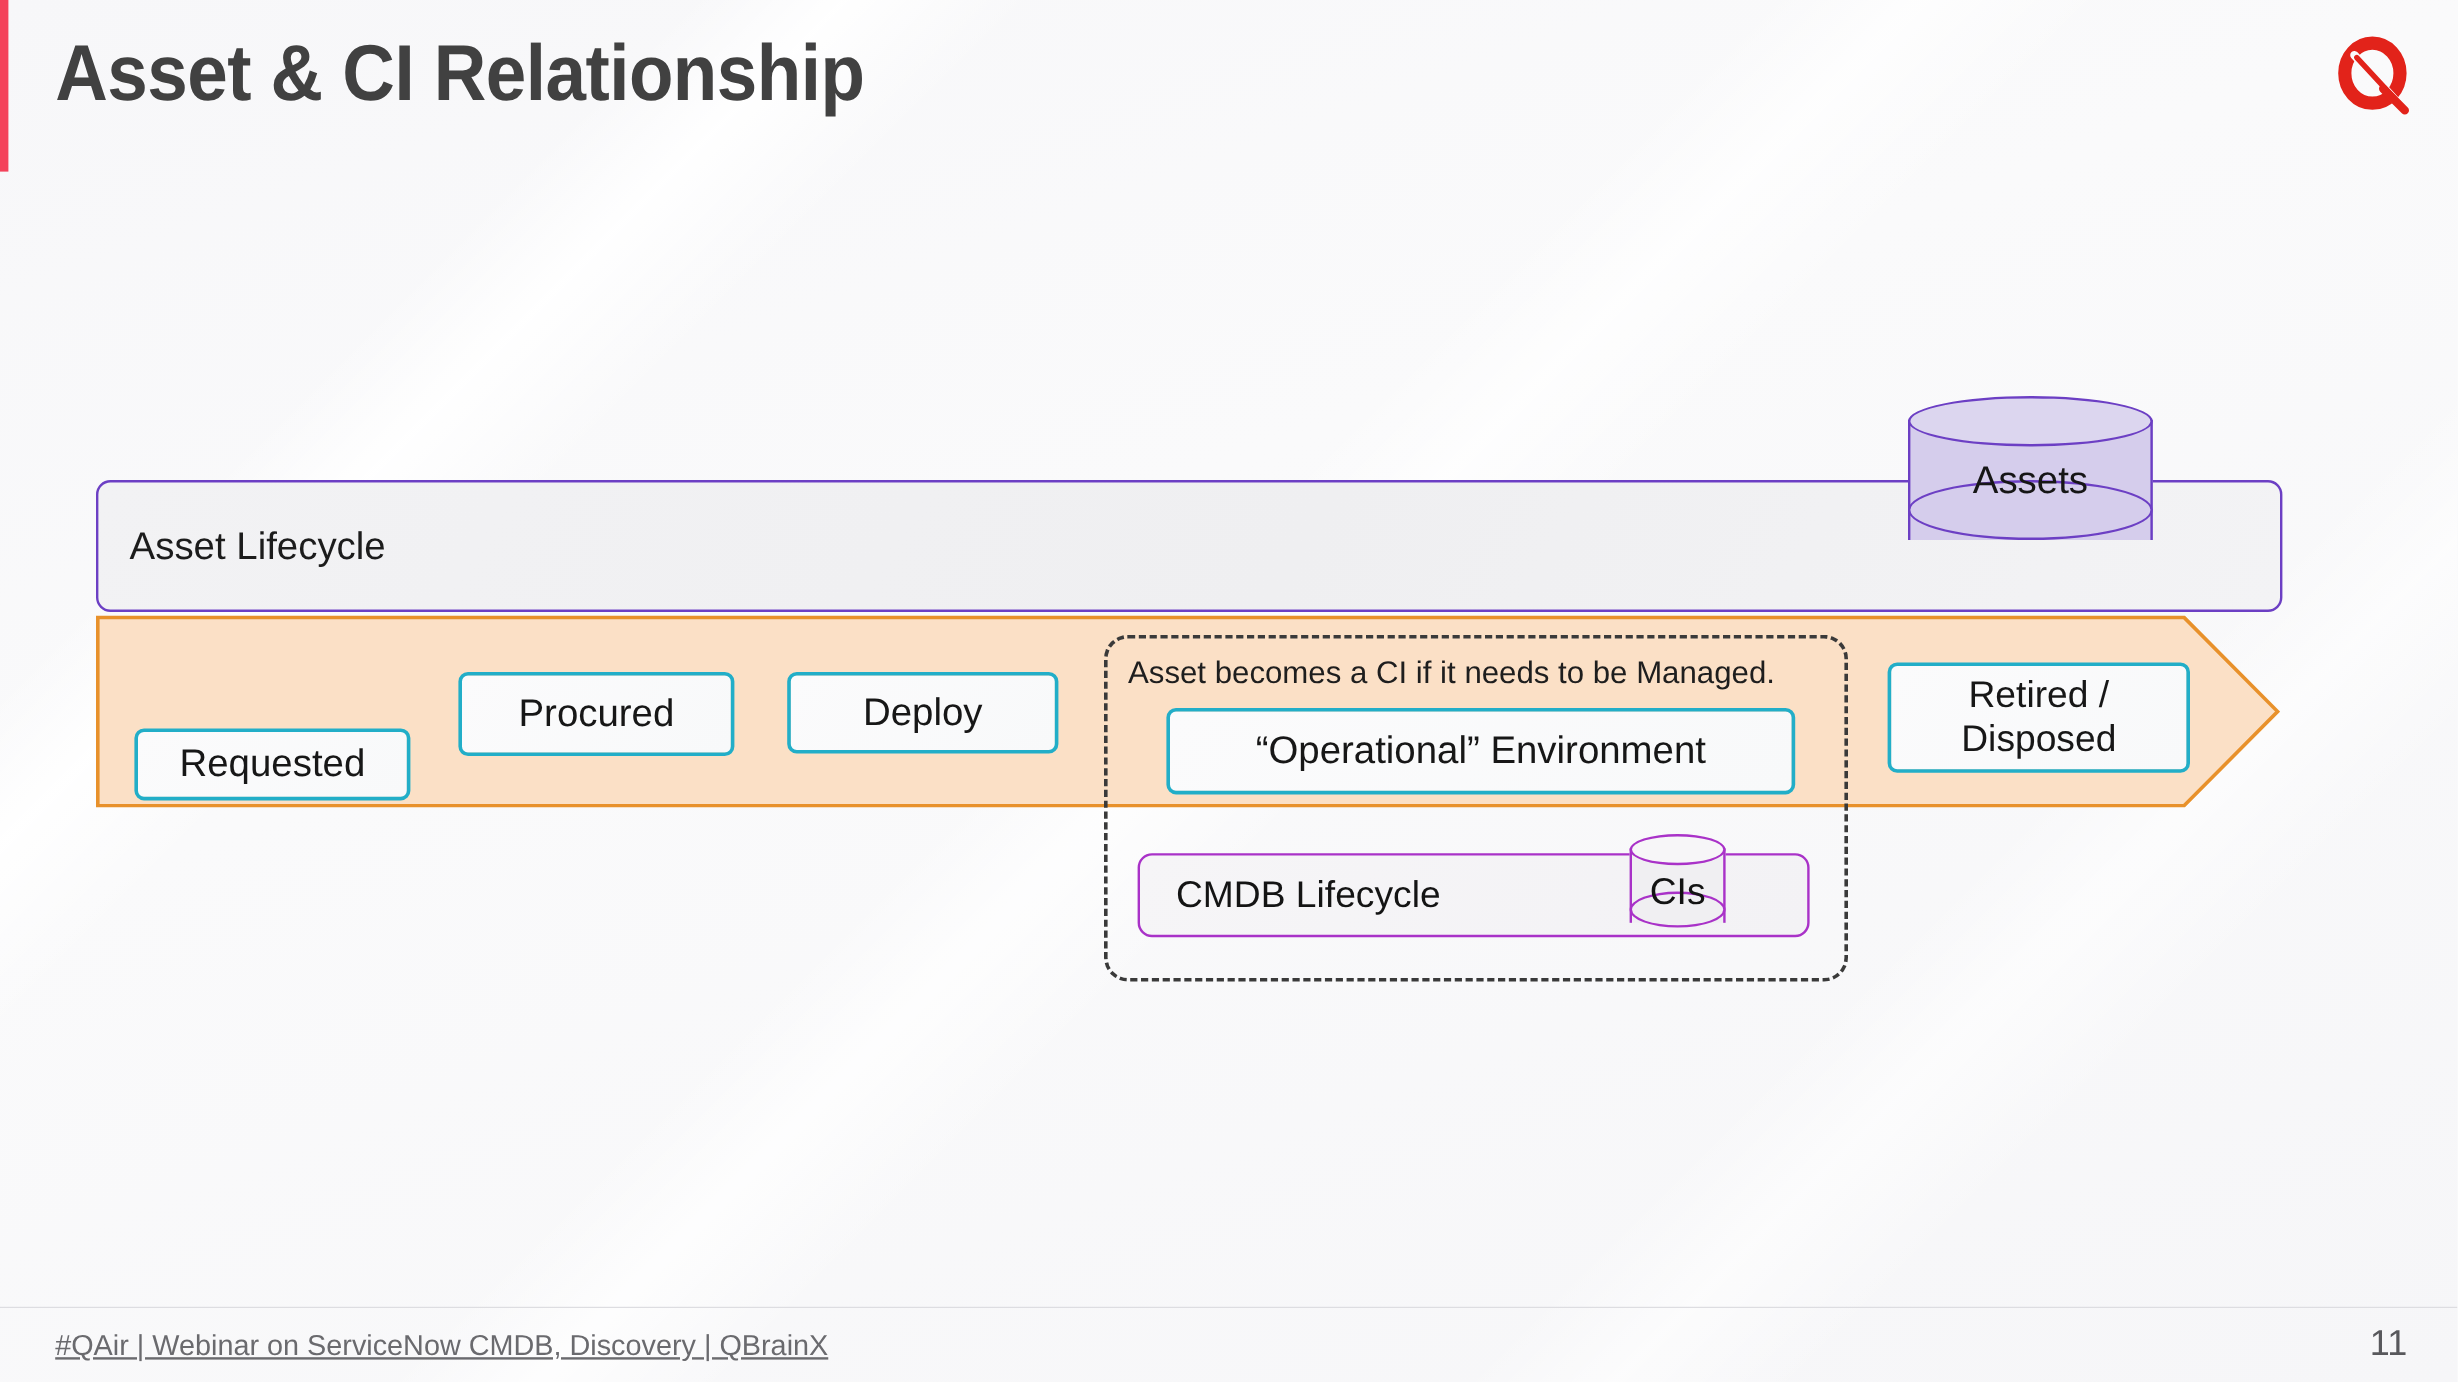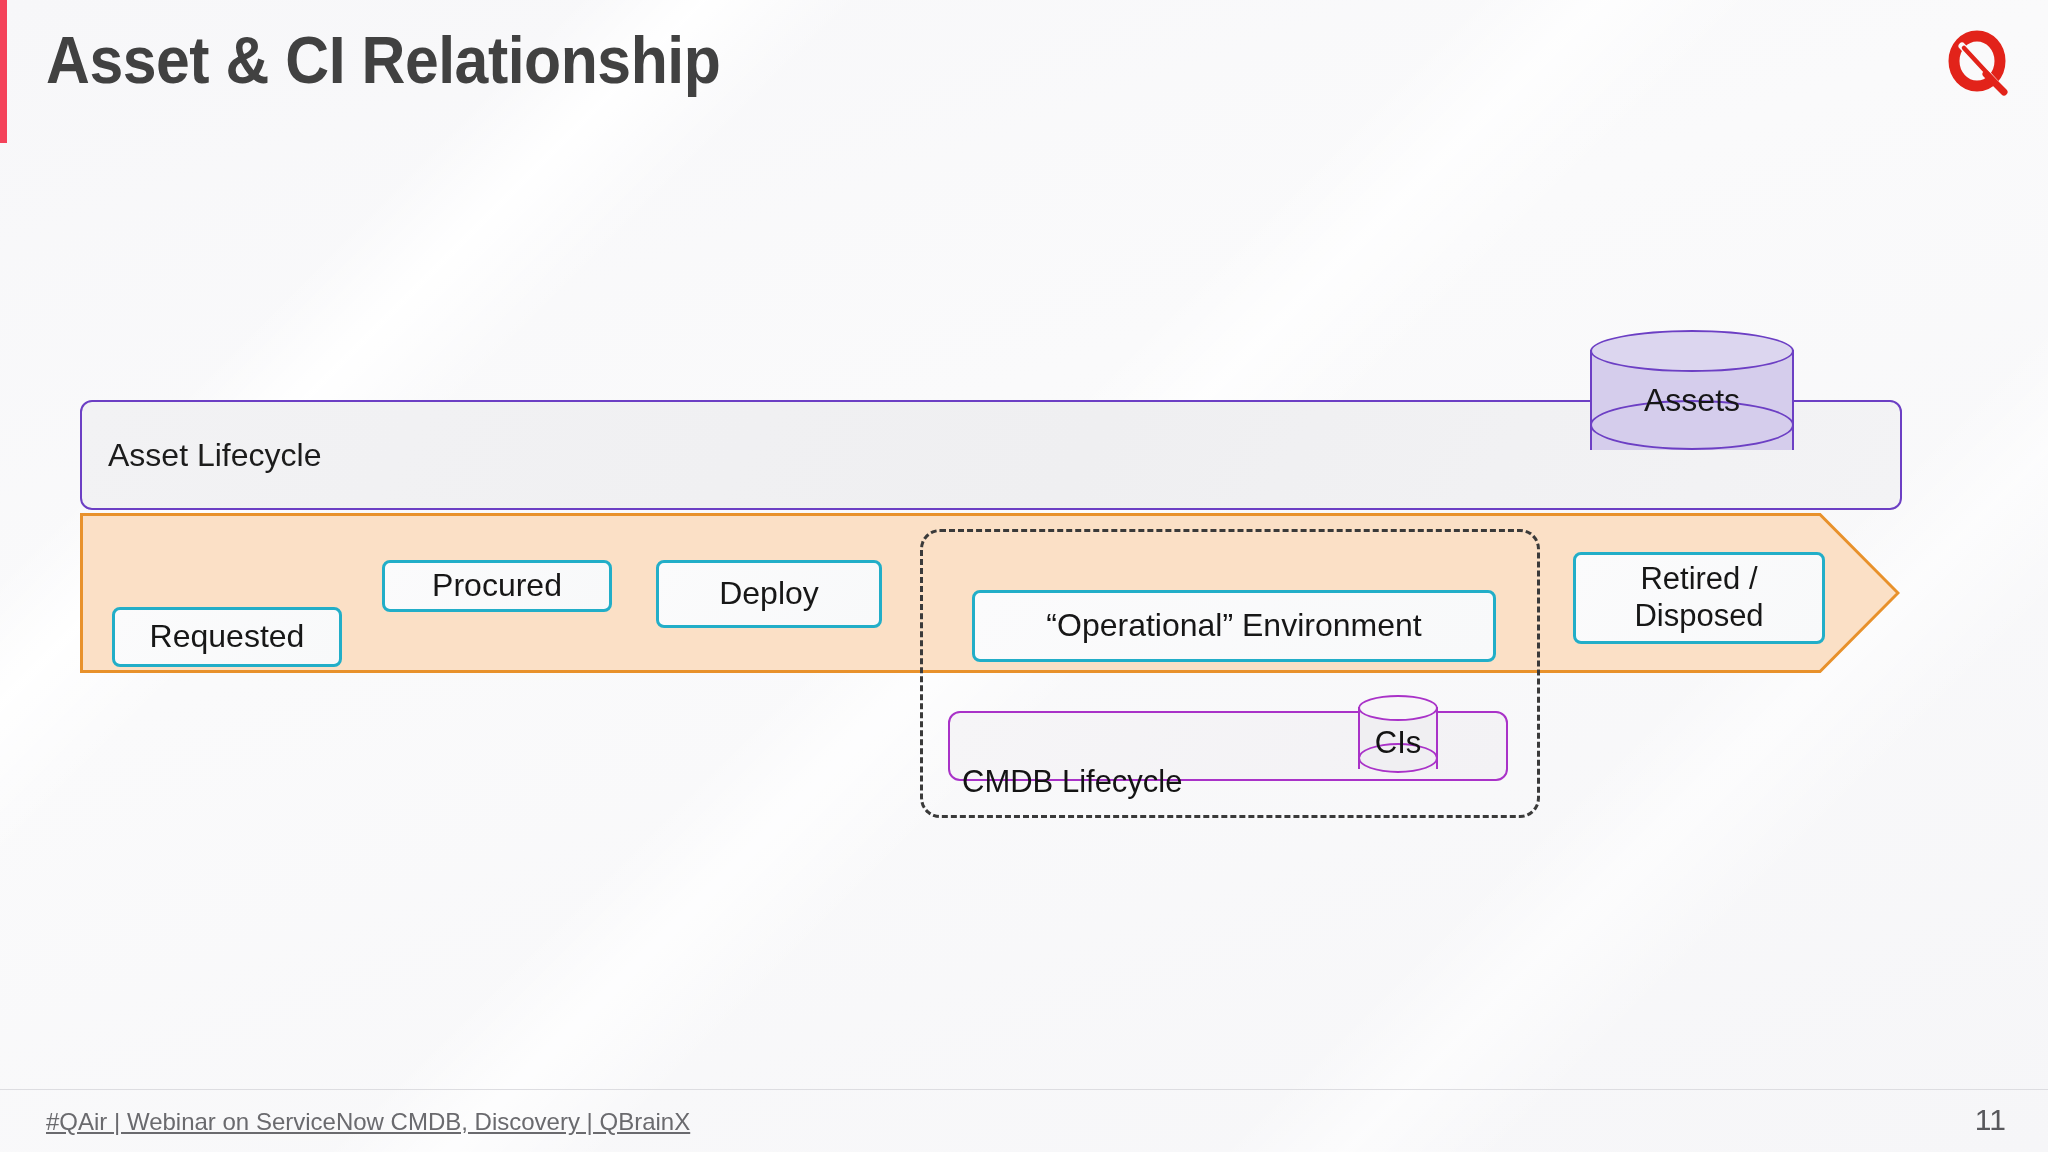--- a/index.html
+++ b/index.html
@@ -129,21 +129,21 @@
     box-sizing: border-box;
     display: flex;
     align-items: center;
     justify-content: center;
     text-align: center;
     font-size: 32px;
     color: #171717;
     line-height: 1.18;
   }
   #stage-requested { left: 112px;  top: 560px; width: 230px; height: 60px; margin-top: 47px; }
-  #stage-procured  { left: 382px;  top: 560px; width: 230px; height: 52px; }
+  #stage-procured  { left: 382px;  top: 560px; width: 230px; height: 70px; }
   #stage-deploy    { left: 656px;  top: 560px; width: 226px; height: 68px; }
   #stage-operational {
     left: 972px; top: 590px; width: 524px; height: 72px;
     font-size: 32px;
   }
   #stage-retired   {
     left: 1573px; top: 552px; width: 252px; height: 92px;
     font-size: 31px; flex-direction: column;
   }
 
@@ -171,26 +171,25 @@
     position: absolute;
     left: 948px; top: 711px;
     width: 560px; height: 70px;
     border: 2.5px solid #A932C8;
     border-radius: 12px;
     background: linear-gradient(120deg, #F6F5F7 0%, #F3F2F5 100%);
     box-sizing: border-box;
   }
   #cmdb-lifecycle-label {
     position: absolute;
-    left: 12px; top: 50%;
+    left: 30px; top: 50%;
     transform: translateY(-50%);
     font-size: 31px;
     color: #141414;
     white-space: nowrap;
-    margin-top: 36px;
   }
 
   
   #cis-cylinder {
     position: absolute;
     left: 1358px; top: 695px;
     width: 80px; height: 92px;
   }
   #cis-cylinder .cyl-body {
     position: absolute;
@@ -282,20 +281,21 @@
     <svg viewBox="0 0 1820 160" width="1820" height="160" aria-hidden="true">
       <path d="M1.5,1.5 H1740 L1818,80 L1740,158.5 H1.5 Z" fill="#FBE0C6" stroke="#E8912B" stroke-width="3"></path>
     </svg>
   </div>
 
   <div class="stage-box" id="stage-requested">Requested</div>
   <div class="stage-box" id="stage-procured">Procured</div>
   <div class="stage-box" id="stage-deploy">Deploy</div>
 
   <div id="managed-region"></div>
+  <div id="managed-note">Asset becomes a CI if it needs to be Managed.</div>
 
   <div class="stage-box" id="stage-operational">“Operational” Environment</div>
 
   <div class="stage-box" id="stage-retired">
     <span>Retired /</span>
     <span>Disposed</span>
   </div>
 
   <div id="cmdb-lifecycle-bar">
     <div id="cmdb-lifecycle-label">CMDB Lifecycle</div>

